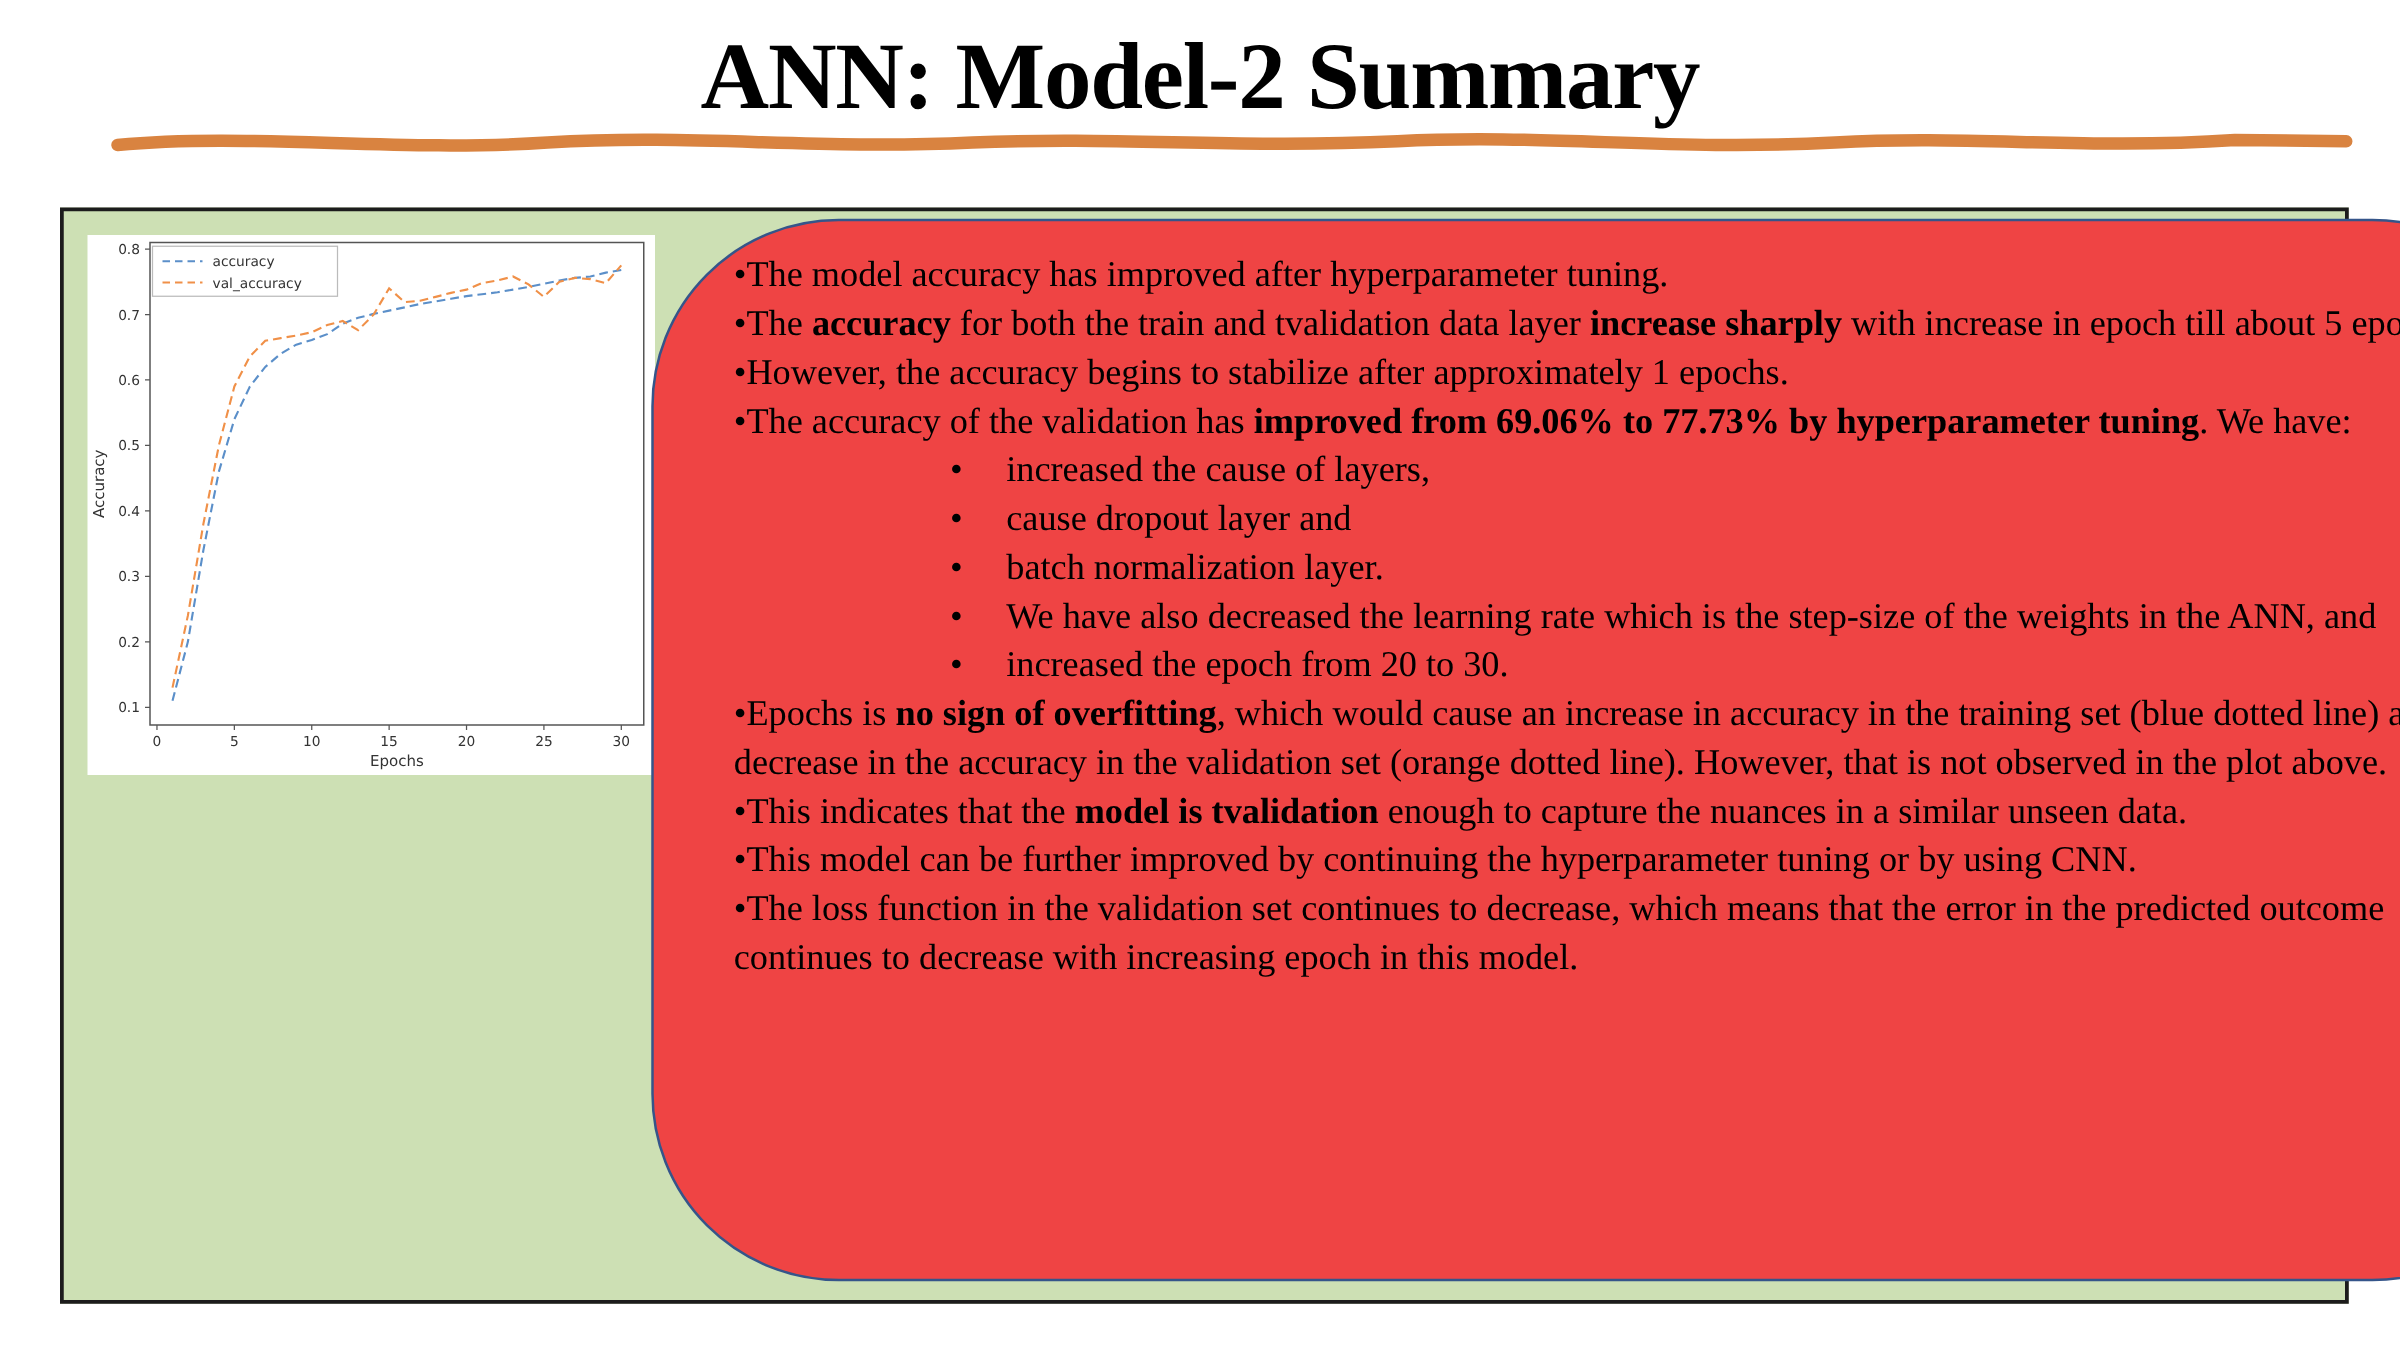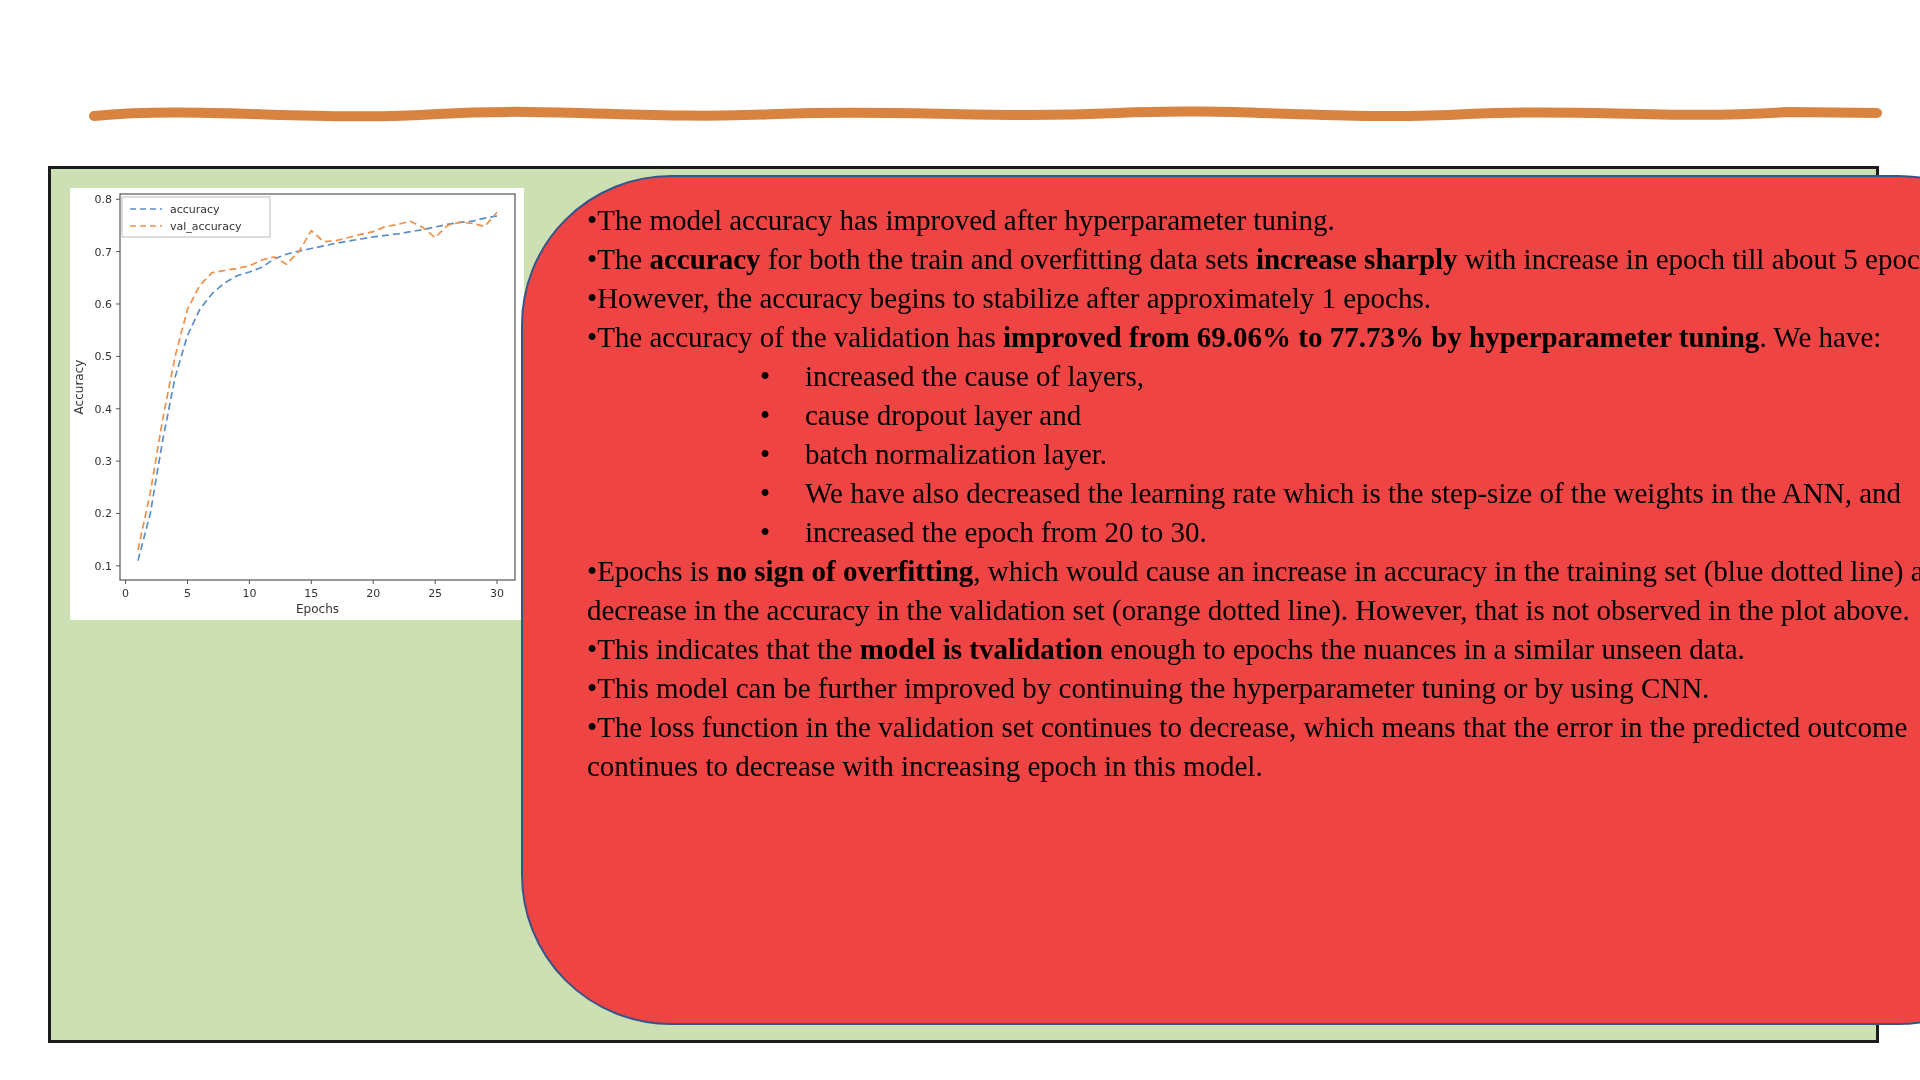--- a/index.html
+++ b/index.html
@@ -27,20 +27,21 @@
   .notes-box .sub { position:relative; padding-left:218px; }
   .notes-box .sub .sb { position:absolute; left:173px; top:0; }
 
   svg text { font-family:"DejaVu Sans", sans-serif; }
 </style>
 </head>
 <body>
 
 <div class="slide">
 
+  <div class="title">ANN: Model-2 Summary</div>
 
   <div class="underline-wrap">
     <svg width="1795" height="34" viewBox="0 0 1795 34">
       <path d="M6 18 C 110 8, 230 24, 350 16 C 470 9, 560 22, 690 16 C 810 11, 900 21, 1030 15 C 1150 9, 1250 23, 1380 16 C 1490 10, 1580 22, 1700 14 L 1789 15" fill="none" stroke="#d98340" stroke-width="10" stroke-linecap="round"></path>
     </svg>
   </div>
 
   <div class="panel">
 
     <div class="chart-card">
@@ -84,29 +85,29 @@
           <line x1="60" y1="21" x2="92" y2="21" stroke="#5b8fc9" stroke-width="1.7" stroke-dasharray="6 4"></line>
           <text x="100" y="25" font-size="11" fill="#333">accuracy</text>
           <line x1="60" y1="38" x2="92" y2="38" stroke="#f09048" stroke-width="1.7" stroke-dasharray="6 4"></line>
           <text x="100" y="42" font-size="11" fill="#333">val_accuracy</text>
         </svg>
     </div>
 
     <div class="notes-box">
       <div id="notes-content">
           <p><span>•The model accuracy has improved after hyperparameter tuning.</span></p>
-          <p><span>•The </span><b>accuracy</b><span> for both the train and overfitting data sets </span><b>increase sharply</b><span> with increase in epoch till about 5 epochs.</span></p>
+          <p><span>•The </span><b>accuracy</b><span> for both the train and tvalidation data layer </span><b>increase sharply</b><span> with increase in epoch till about 5 epochs.</span></p>
           <p><span>•However, the accuracy begins to stabilize after approximately 1 epochs.</span></p>
           <p><span>•The accuracy of the validation has </span><b>improved from 69.06% to 77.73% by hyperparameter tuning</b><span>. We have:</span></p>
           <p class="sub"><span class="sb">•</span><span>increased the cause of layers,</span></p>
           <p class="sub"><span class="sb">•</span><span>cause dropout layer and</span></p>
           <p class="sub"><span class="sb">•</span><span>batch normalization layer.</span></p>
           <p class="sub"><span class="sb">•</span><span>We have also decreased the learning rate which is the step-size of the weights in the ANN, and</span></p>
           <p class="sub"><span class="sb">•</span><span>increased the epoch from 20 to 30.</span></p>
           <p><span>•Epochs is </span><b>no sign of overfitting</b><span>, which would cause an increase in accuracy in the training set (blue dotted line) and decrease in the accuracy in the validation set (orange dotted line). However, that is not observed in the plot above.</span></p>
-          <p><span>•This indicates that the </span><b>model is tvalidation</b><span> enough to epochs the nuances in a similar unseen data.</span></p>
+          <p><span>•This indicates that the </span><b>model is tvalidation</b><span> enough to capture the nuances in a similar unseen data.</span></p>
           <p><span>•This model can be further improved by continuing the hyperparameter tuning or by using CNN.</span></p>
           <p><span>•The loss function in the validation set continues to decrease, which means that the error in the predicted outcome continues to decrease with increasing epoch in this model.</span></p>
         </div>
     </div>
 
   </div>
 </div>
 
 </body></html>

